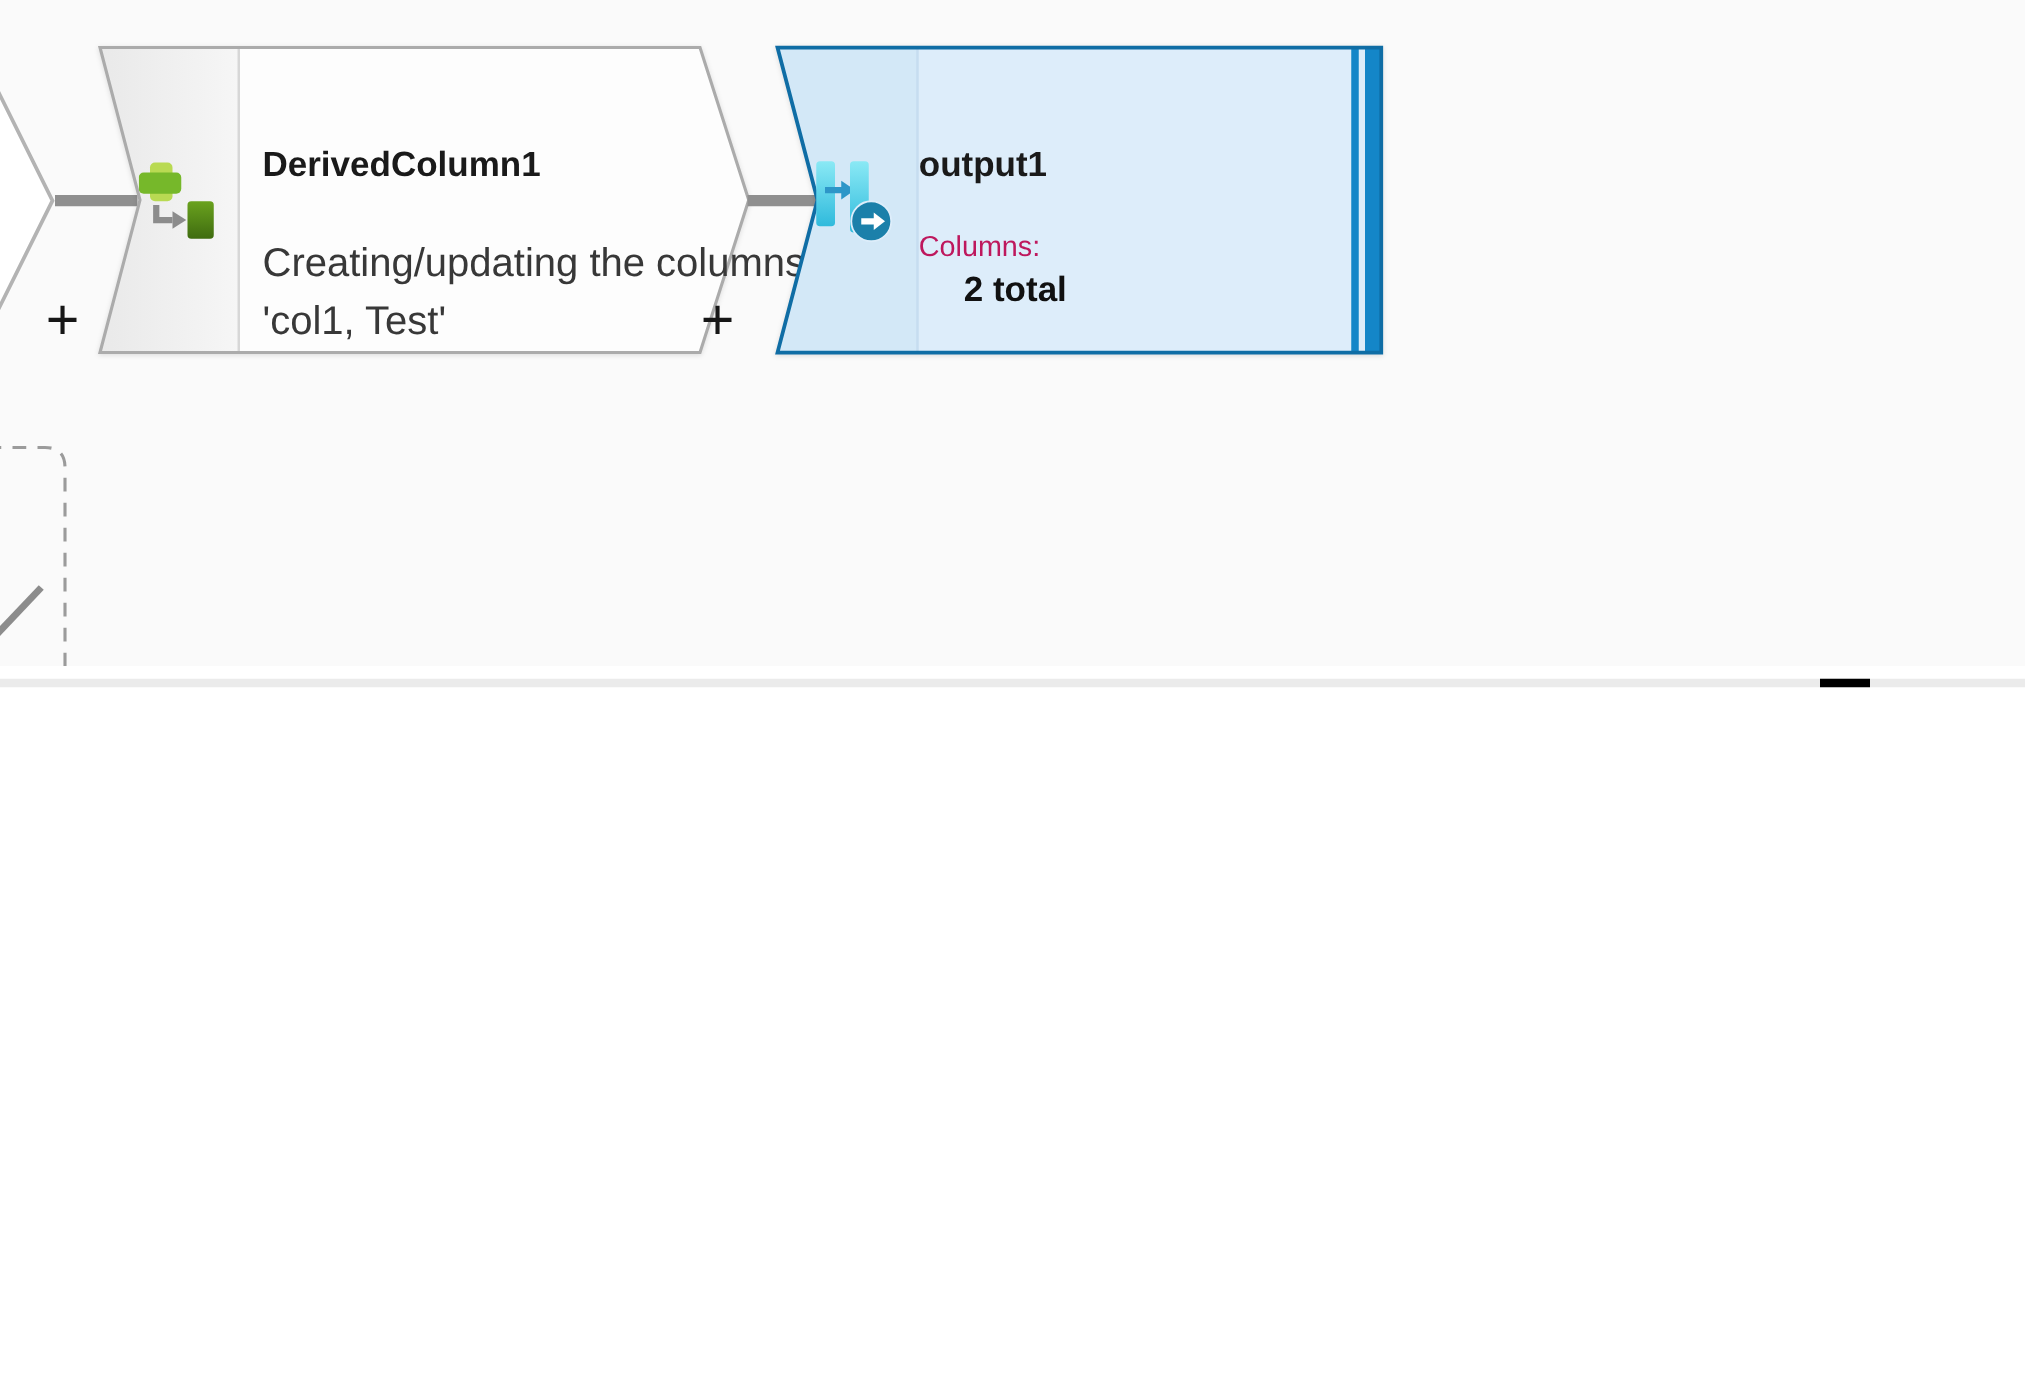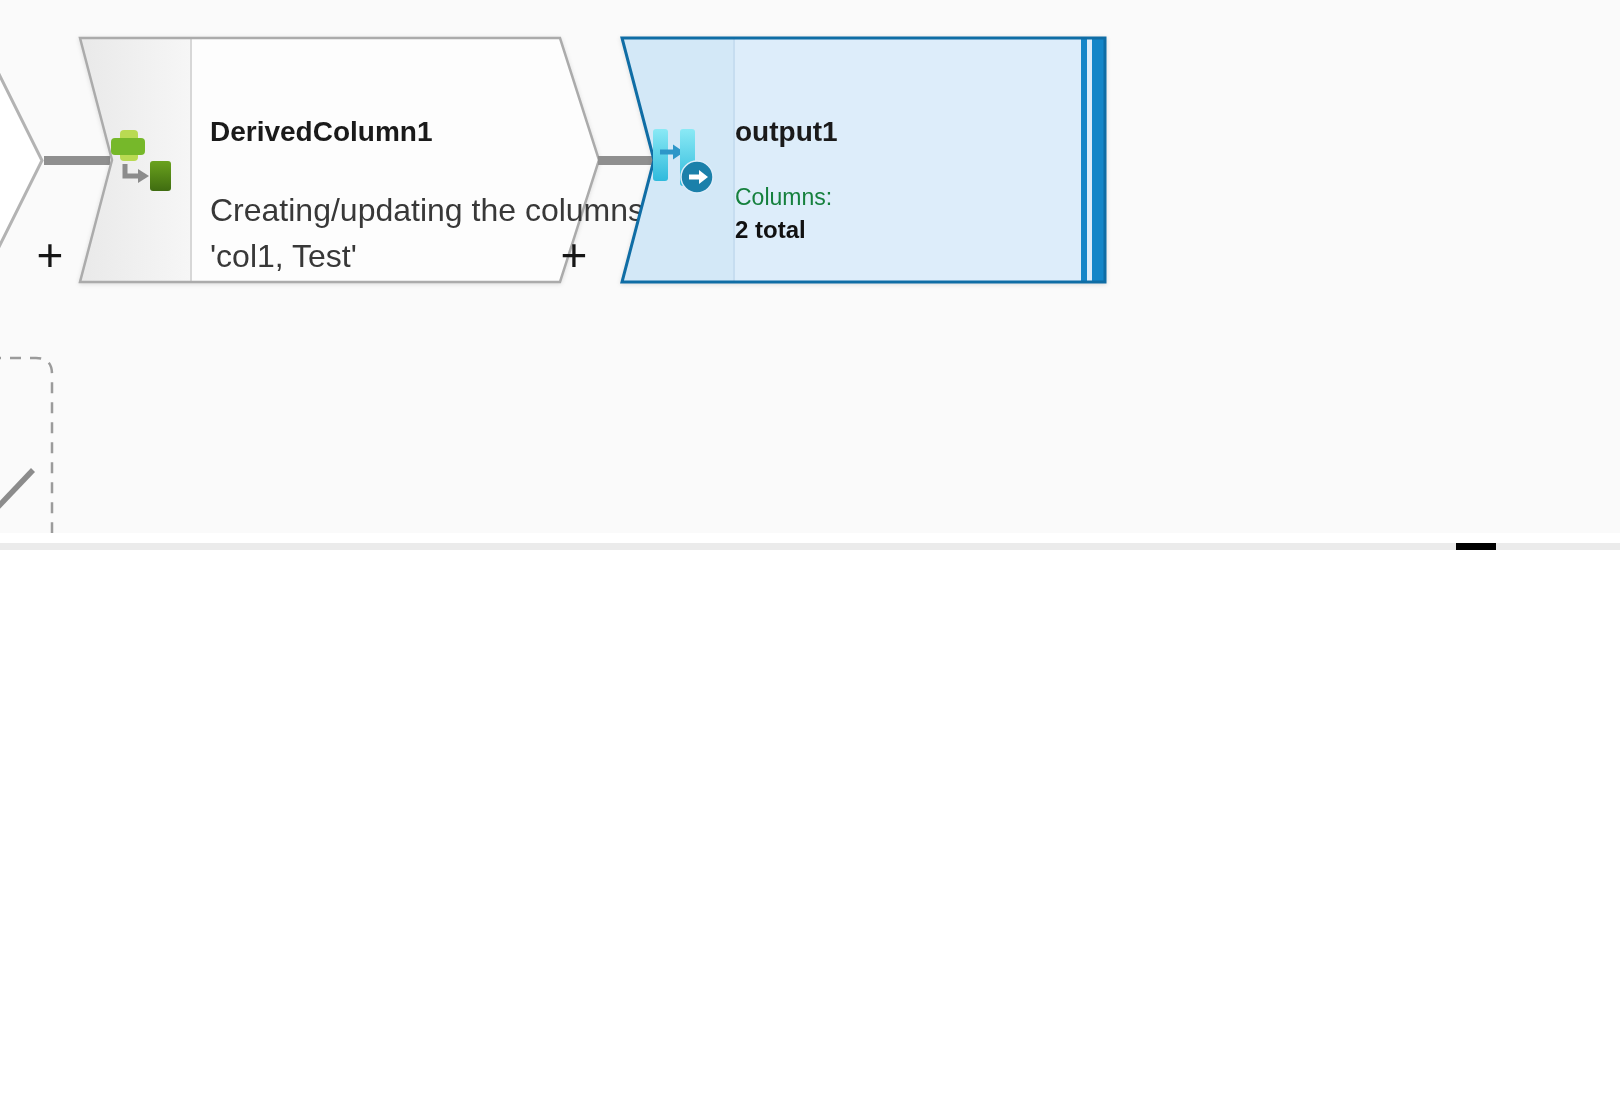--- a/index.html
+++ b/index.html
@@ -15,22 +15,22 @@
   .canvas{left:0;top:0;width:1620px;height:533px;background:#fafafa;}
   .connector{background:#8f8f8f;height:9px;}
   .plus-btn{
     width:40px;height:56px;line-height:54px;text-align:center;
     font-size:46px;font-weight:300;color:#161616;cursor:pointer;user-select:none;
   }
   .node{cursor:pointer;}
   .node svg.shape{position:absolute;left:0;top:0;filter:drop-shadow(0 1px 2px rgba(0,0,0,.12));}
   .node-title{position:absolute;font-size:28px;font-weight:600;color:#1a1a1a;white-space:nowrap;}
   .node-desc{position:absolute;font-size:32px;color:#383838;white-space:nowrap;}
-  .node-sub{position:absolute;font-size:23px;color:#15803d;white-space:nowrap;}
-  .node-strong{position:absolute;font-size:24px;font-weight:700;color:#111;white-space:nowrap;}
+  .node-sub{position:absolute;font-size:23px;color:#be185d;white-space:nowrap;}
+  .node-strong{position:absolute;font-size:28px;font-weight:700;color:#111;white-space:nowrap;margin-left:36px;}
   
   .band-white{left:0;top:533px;width:1620px;height:10px;background:#ffffff;}
   .band-gray{left:0;top:543px;width:1620px;height:7px;background:#ebebeb;}
   .drag-handle{left:1456px;top:543px;width:40px;height:7px;background:#000;cursor:ns-resize;}
   
   .panel{left:0;top:550px;width:1620px;height:563px;background:#fff;}
 </style>
 </head>
 <body>
 

